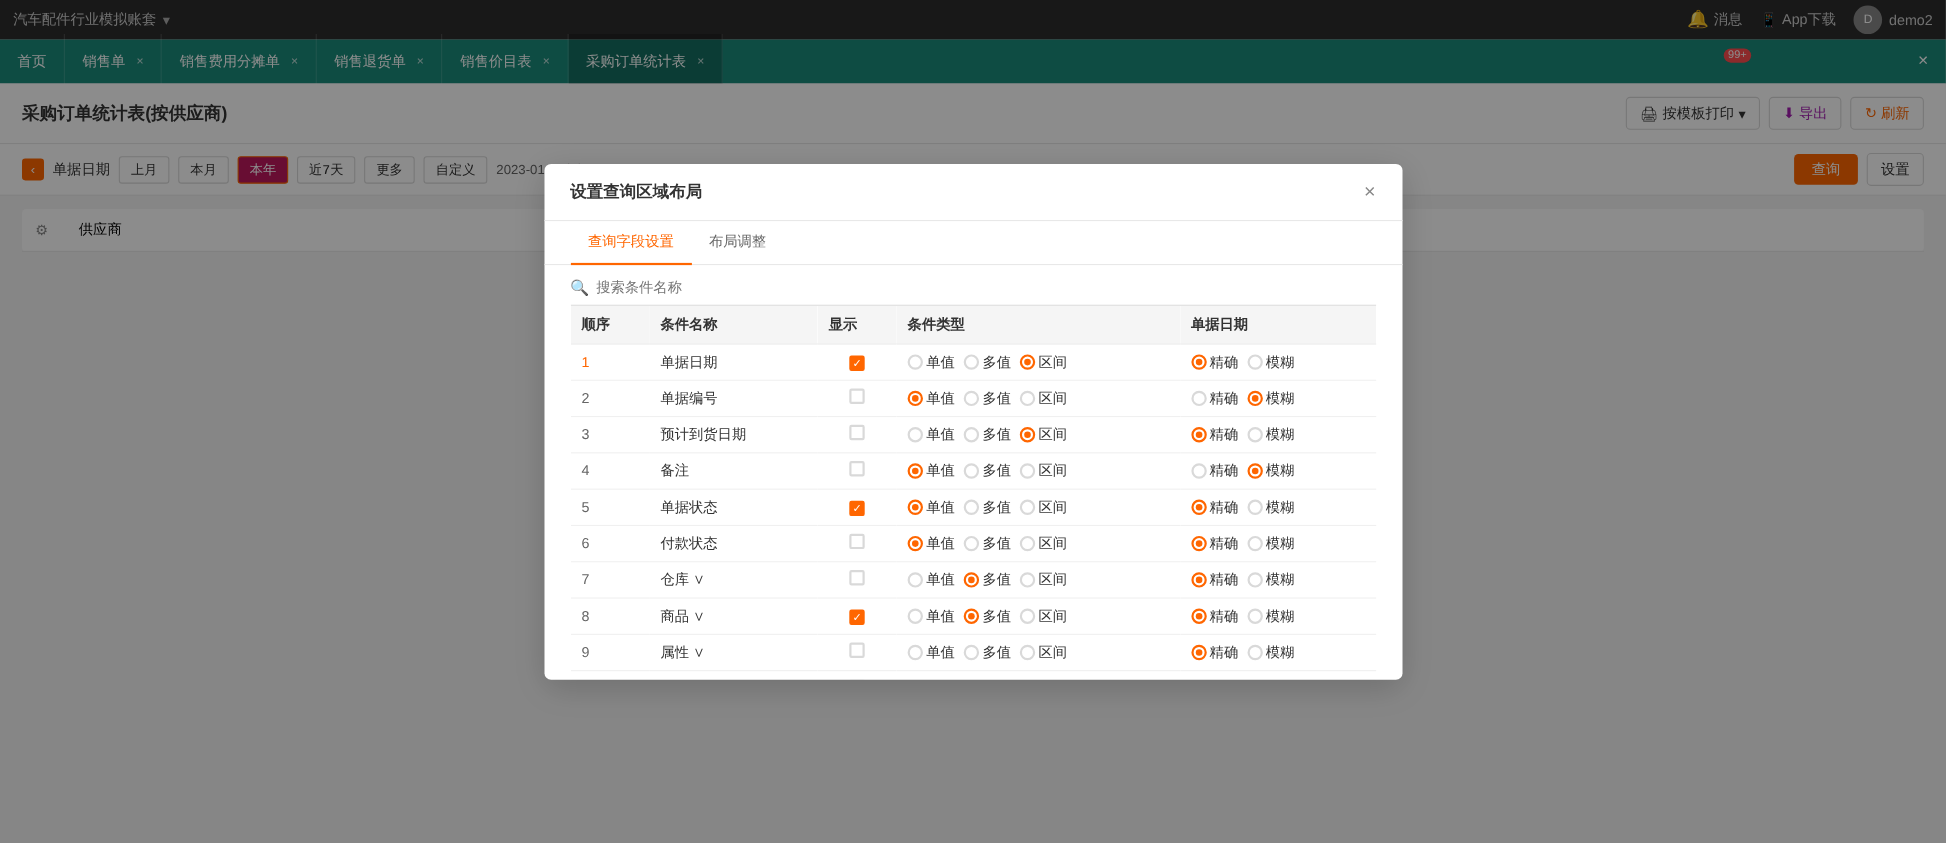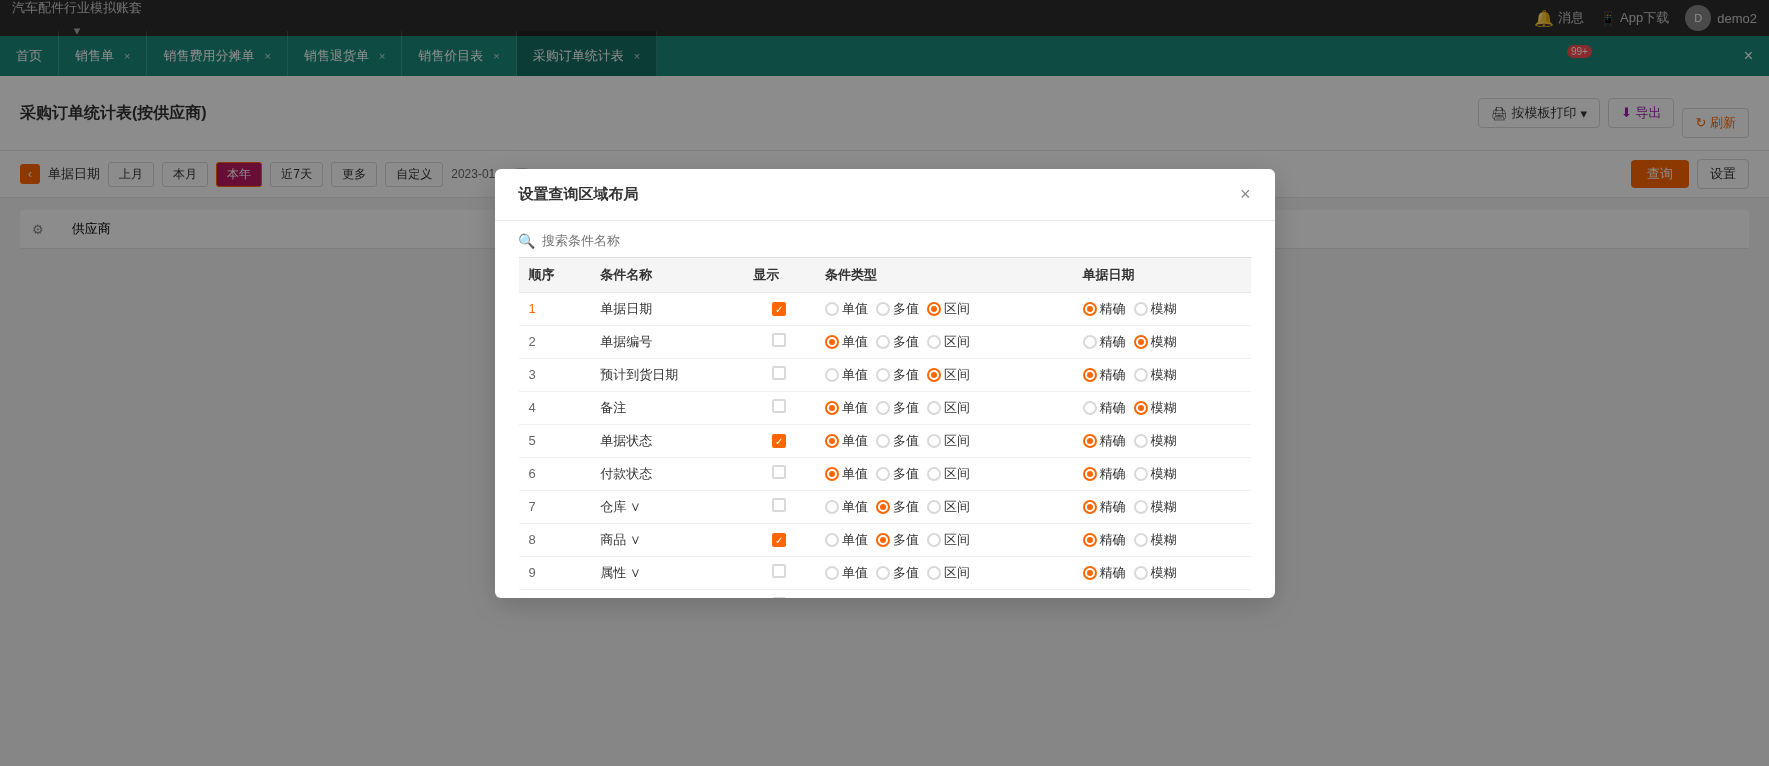--- a/index.html
+++ b/index.html
@@ -7,21 +7,21 @@
 
     
     .top-bar {
       background: #2d2d2d;
       height: 36px;
       display: flex;
       align-items: center;
       padding: 0 12px;
       justify-content: space-between;
     }
-    .top-bar-left { color: #ccc; font-size: 13px; display: flex; align-items: center; gap: 6px; flex-direction: column; }
+    .top-bar-left { color: #ccc; font-size: 13px; display: flex; align-items: center; gap: 6px; }
     .top-bar-right { display: flex; align-items: center; gap: 16px; color: #ccc; font-size: 13px; }
     .notification-badge { position: relative; display: inline-flex; align-items: center; gap: 4px; }
     .badge { background: #ff4d4f; color: #fff; border-radius: 8px; font-size: 10px; padding: 1px 4px; position: absolute; top: -8px; right: -8px; margin-top: 44px; }
     .avatar { width: 26px; height: 26px; border-radius: 50%; background: #888; display: inline-flex; align-items: center; justify-content: center; color: #fff; font-size: 11px; }
 
     
     .tab-bar {
       background: #1a8a7a;
       height: 40px;
       display: flex;
@@ -52,21 +52,21 @@
       padding: 12px 20px;
       display: flex;
       align-items: center;
       justify-content: space-between;
       border-bottom: 1px solid #e8e8e8;
     }
     .page-title { font-size: 16px; font-weight: bold; color: #333; }
     .header-actions { display: flex; align-items: center; gap: 8px; }
     .btn-print { background: #fff; border: 1px solid #d9d9d9; color: #333; padding: 5px 12px; border-radius: 4px; cursor: pointer; font-size: 13px; display: flex; align-items: center; gap: 4px; }
     .btn-export { background: #fff; border: 1px solid #d9d9d9; color: #a21caf; padding: 5px 12px; border-radius: 4px; cursor: pointer; font-size: 13px; }
-    .btn-refresh { background: #fff; border: 1px solid #d9d9d9; color: #f60; padding: 5px 12px; border-radius: 4px; cursor: pointer; font-size: 13px; margin-top: 20px; }
+    .btn-refresh { background: #fff; border: 1px solid #d9d9d9; color: #f60; padding: 5px 12px; border-radius: 4px; cursor: pointer; font-size: 13px; }
 
     
     .filter-bar {
       background: #fff;
       padding: 8px 20px;
       display: flex;
       align-items: center;
       gap: 8px;
       border-bottom: 1px solid #e8e8e8;
     }
@@ -300,20 +300,24 @@
 </div>
 
 <div class="overlay">
   <div class="modal">
 
     <div class="modal-header">
       <span class="modal-title">设置查询区域布局</span>
       <span class="modal-close">×</span>
     </div>
 
+    <div class="modal-tabs">
+      <div class="modal-tab active">查询字段设置</div>
+      <div class="modal-tab">布局调整</div>
+    </div>
 
     <div class="search-box">
       <span class="search-icon">🔍</span>
       <input class="search-input" type="text" placeholder="搜索条件名称" style="">
     </div>
 
     <div class="field-table">
       <table>
         <thead>
           <tr>

